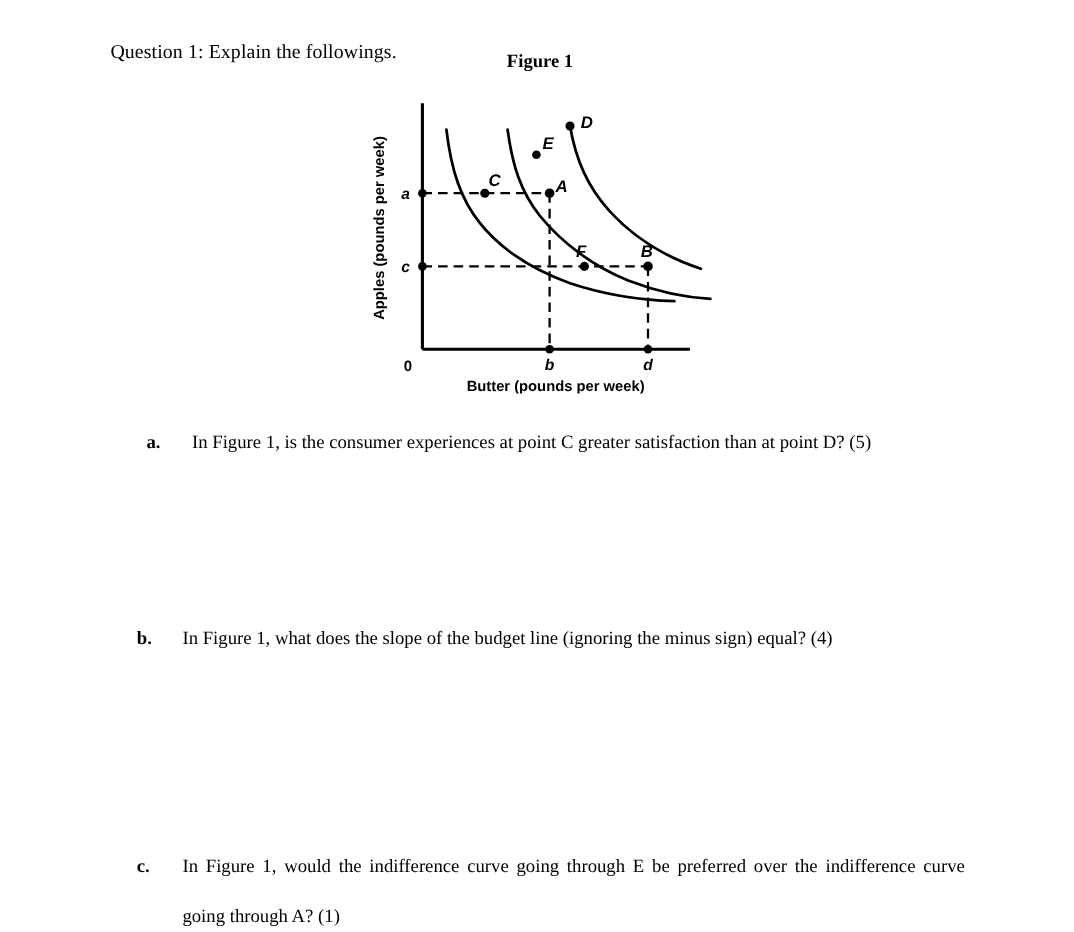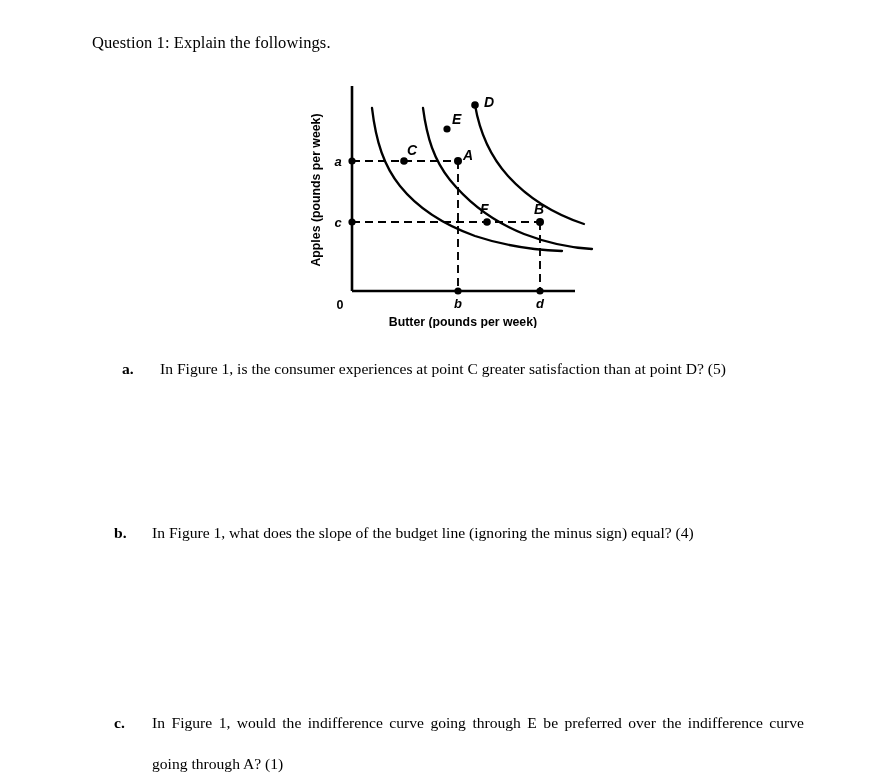--- a/index.html
+++ b/index.html
@@ -113,20 +113,21 @@
     fill: #000;
   }
 </style>
 </head>
 <body>
 
 <div class="question-heading">Question 1: Explain the followings.</div>
 
 <div class="figure-block">
 
+  <div class="figure-title">Figure 1</div>
 
   <svg class="figure-svg" width="300" height="290" viewBox="0 0 300 290">
 
     <line x1="52" y1="48" x2="52" y2="253" stroke="#000" stroke-width="2.6"></line>
 
     <line x1="52" y1="253" x2="275" y2="253" stroke="#000" stroke-width="2.6"></line>
 
     <path d="M 72,70 C 76,104 84,128 100,148 C 116,168 142,186 175,198 C 205,208 232,212 262,213" fill="none" stroke="#000" stroke-width="2.3" stroke-linecap="round"></path>
 
     <path d="M 123,70 C 127,100 134,122 150,142 C 168,164 194,184 224,196 C 250,206 272,210 292,211" fill="none" stroke="#000" stroke-width="2.3" stroke-linecap="round"></path>

